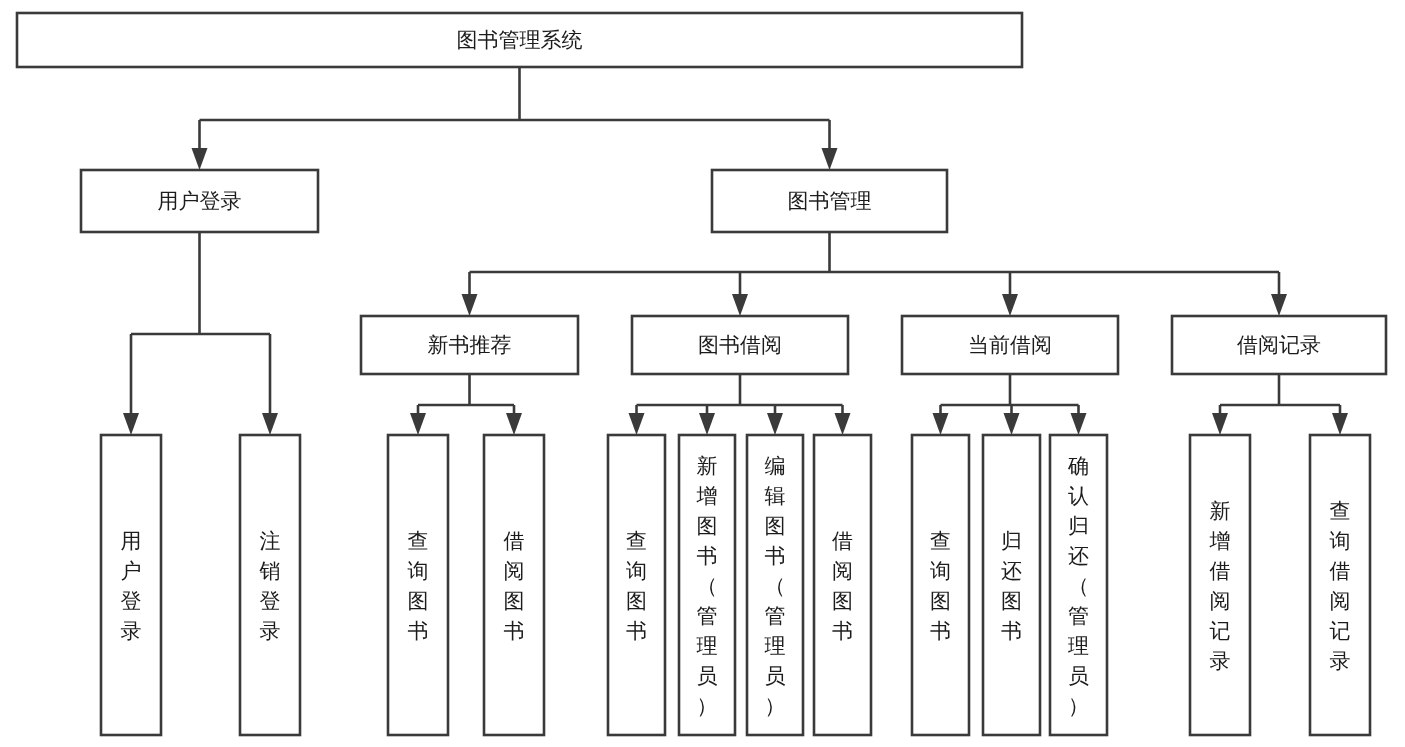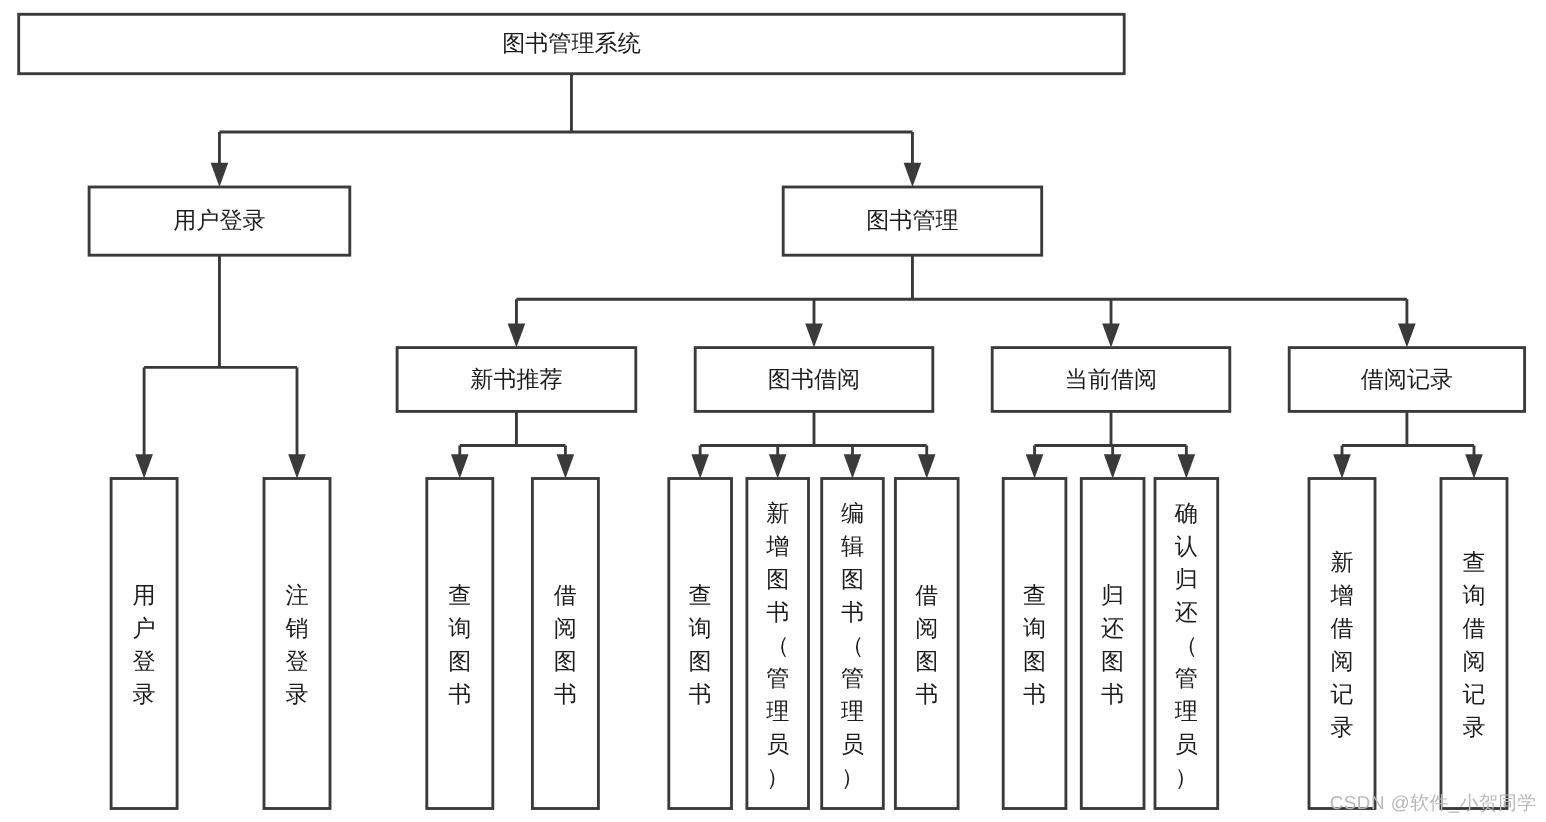--- a/index.html
+++ b/index.html
@@ -215,14 +215,13 @@
         <g>
           <rect class="node-box" x="1190" y="435" width="60" height="300"></rect>
           <text class="node-label-vertical" x="1220" y="518.4"><tspan x="1220" dy="0">新</tspan><tspan x="1220" dy="30">增</tspan><tspan x="1220" dy="30">借</tspan><tspan x="1220" dy="30">阅</tspan><tspan x="1220" dy="30">记</tspan><tspan x="1220" dy="30">录</tspan></text>
         </g>
         <g>
           <rect class="node-box" x="1310" y="435" width="60" height="300"></rect>
           <text class="node-label-vertical" x="1340" y="518.4"><tspan x="1340" dy="0">查</tspan><tspan x="1340" dy="30">询</tspan><tspan x="1340" dy="30">借</tspan><tspan x="1340" dy="30">阅</tspan><tspan x="1340" dy="30">记</tspan><tspan x="1340" dy="30">录</tspan></text>
         </g>
       </g>
   </svg>
-  <div class="watermark">CSDN @软件_小贺同学</div>
 </div>
 
 </body></html>

